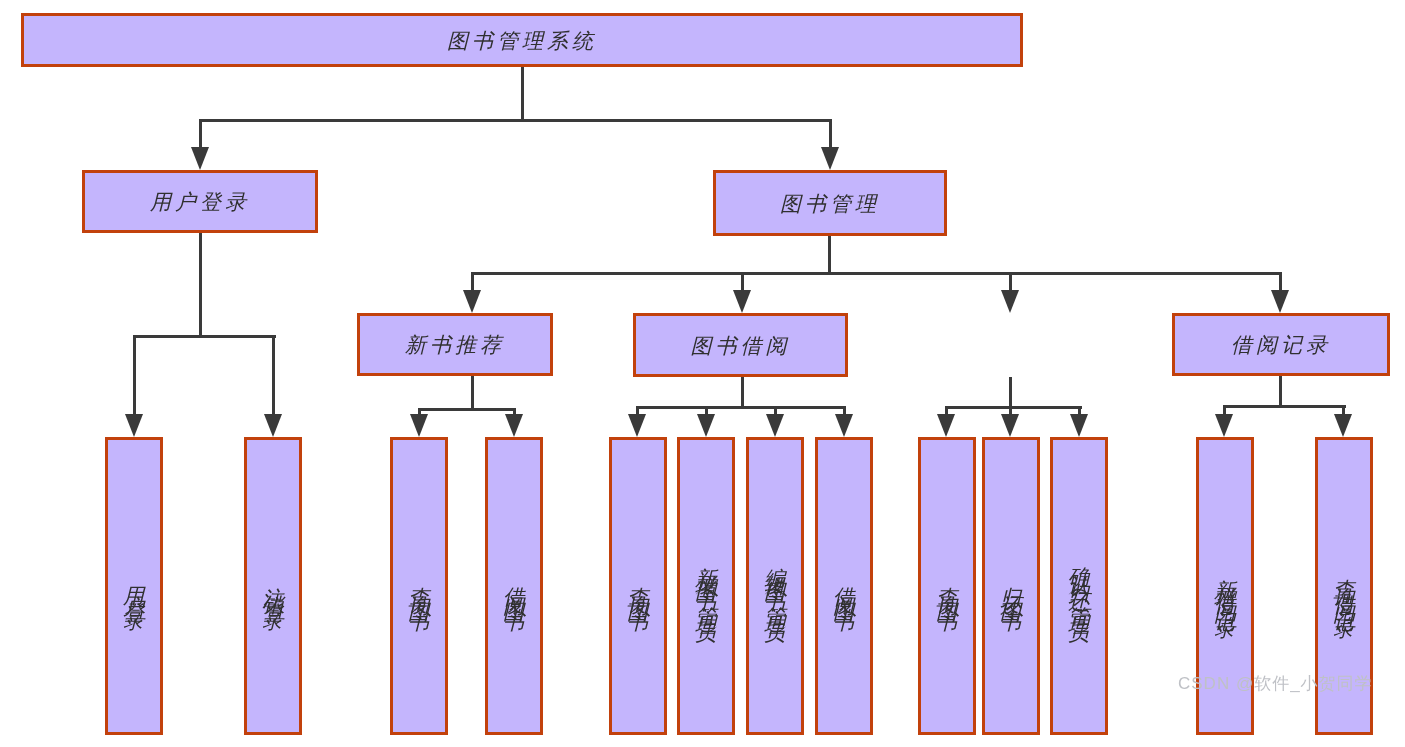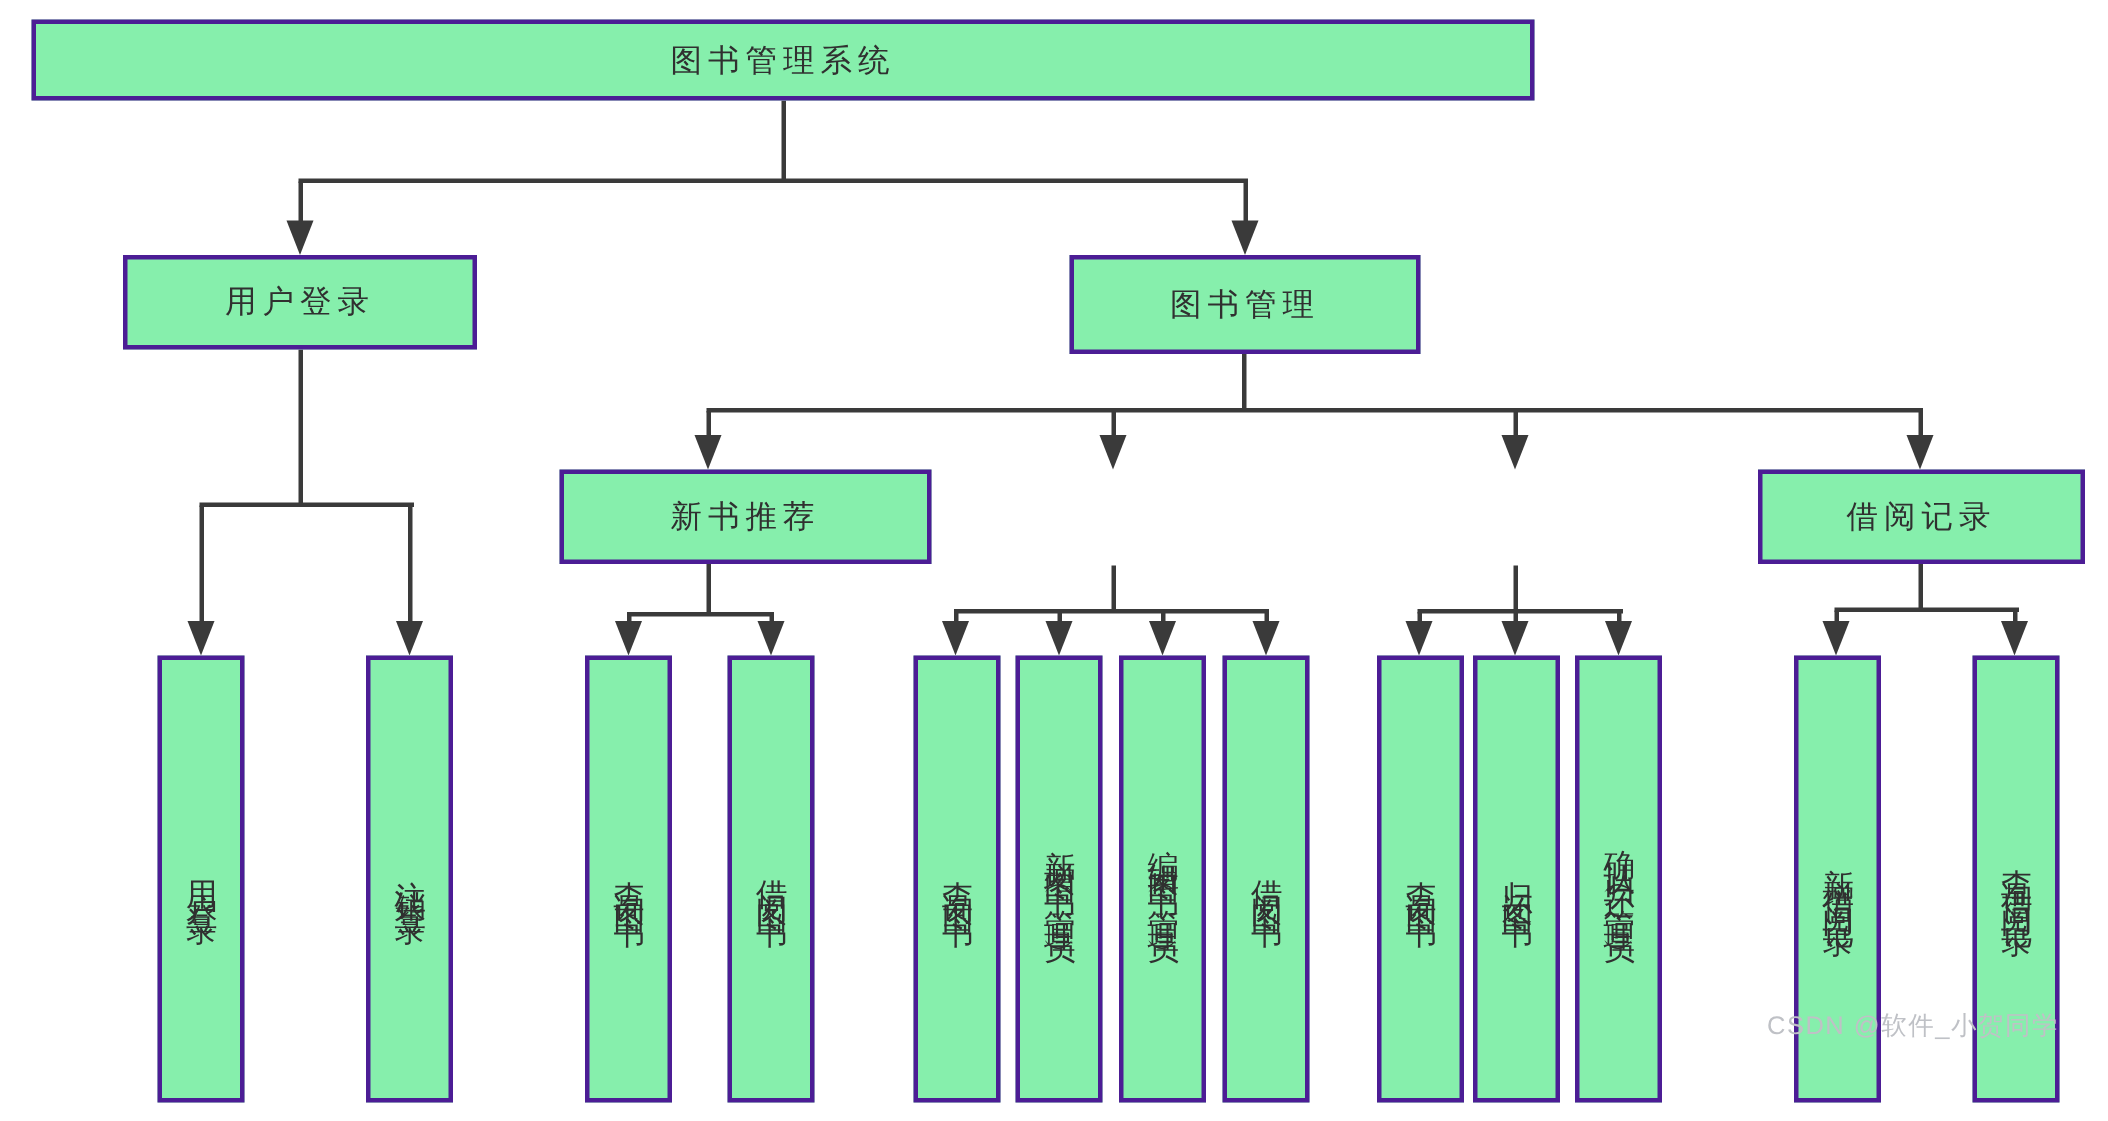--- a/index.html
+++ b/index.html
@@ -1,23 +1,23 @@
 <!DOCTYPE html>
 <html><head>
 <meta charset="utf-8">
 <style>
   html,body{margin:0;padding:0;background:#ffffff;}
   .canvas{
     position:relative;width:1405px;height:747px;background:#ffffff;
     font-family:"Liberation Sans",sans-serif;overflow:hidden;
   }
   .box{
-    position:absolute;box-sizing:border-box;border:3px solid #4c1d95;background:#86efac;
+    position:absolute;box-sizing:border-box;border:3px solid #c2410c;background:#c4b5fd;
     display:flex;align-items:center;justify-content:center;
-    color:#303030;line-height:1;z-index:2;
+    color:#303030;line-height:1;z-index:2;font-style:italic;
   }
   .box.h{font-size:21px;letter-spacing:4px;white-space:nowrap;}
   .box.v{
     width:58px;height:298px;font-size:21px;letter-spacing:8px;
     writing-mode:vertical-rl;text-orientation:mixed;
   }
   .vl{position:absolute;width:3px;background:#3a3a3a;z-index:1;}
   .hl{position:absolute;height:3px;background:#3a3a3a;z-index:1;}
   .tri{
     position:absolute;width:0;height:0;z-index:1;
@@ -32,21 +32,22 @@
 </head>
 <body>
 
 <div class="canvas">
 
   <div class="box h" style="left:21px;top:13px;width:1002px;height:54px;">图书管理系统</div>
 
   <div class="box h" style="left:82px;top:170px;width:236px;height:63px;">用户登录</div>
   <div class="box h" style="left:713px;top:170px;width:234px;height:66px;">图书管理</div>
 
-  <div class="box h" style="left:373px;top:313px;width:248px;height:63px;">新书推荐</div>
+  <div class="box h" style="left:357px;top:313px;width:196px;height:63px;">新书推荐</div>
+  <div class="box h" style="left:633px;top:313px;width:215px;height:64px;">图书借阅</div>
   <div class="box h" style="left:1172px;top:313px;width:218px;height:63px;">借阅记录</div>
 
   <div class="box v" style="left:105px;top:437px;">用户登录</div>
   <div class="box v" style="left:244px;top:437px;">注销登录</div>
 
   <div class="box v" style="left:390px;top:437px;">查询图书</div>
   <div class="box v" style="left:485px;top:437px;">借阅图书</div>
 
   <div class="box v" style="left:609px;top:437px;">查询图书</div>
   <div class="box v" style="left:677px;top:437px;">新增图书（管理员）</div>

